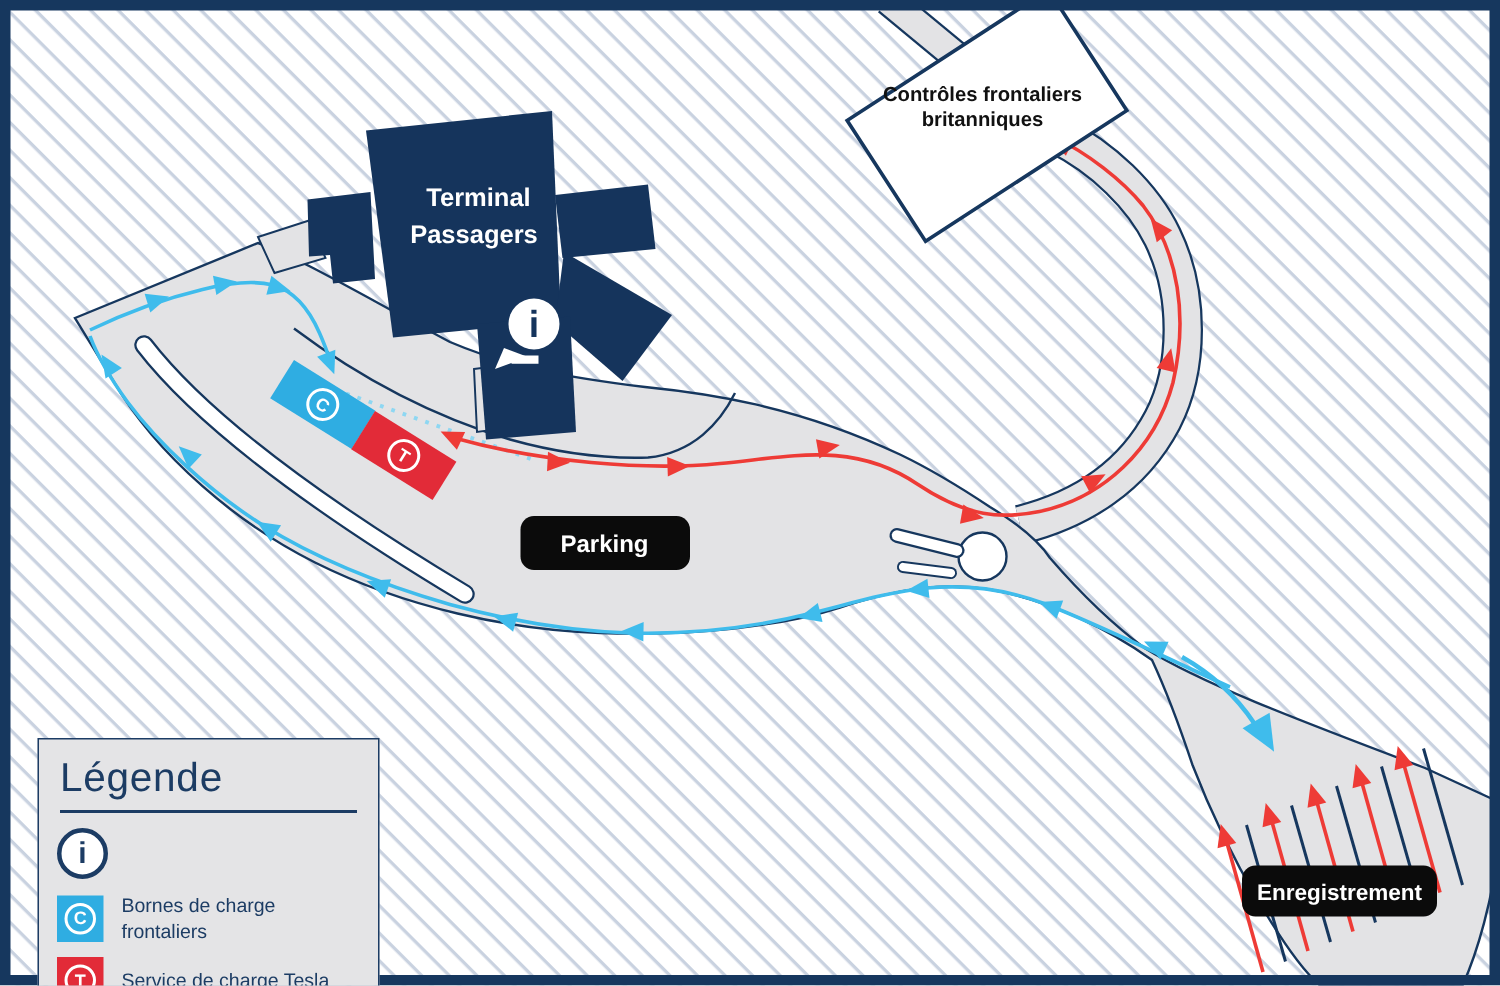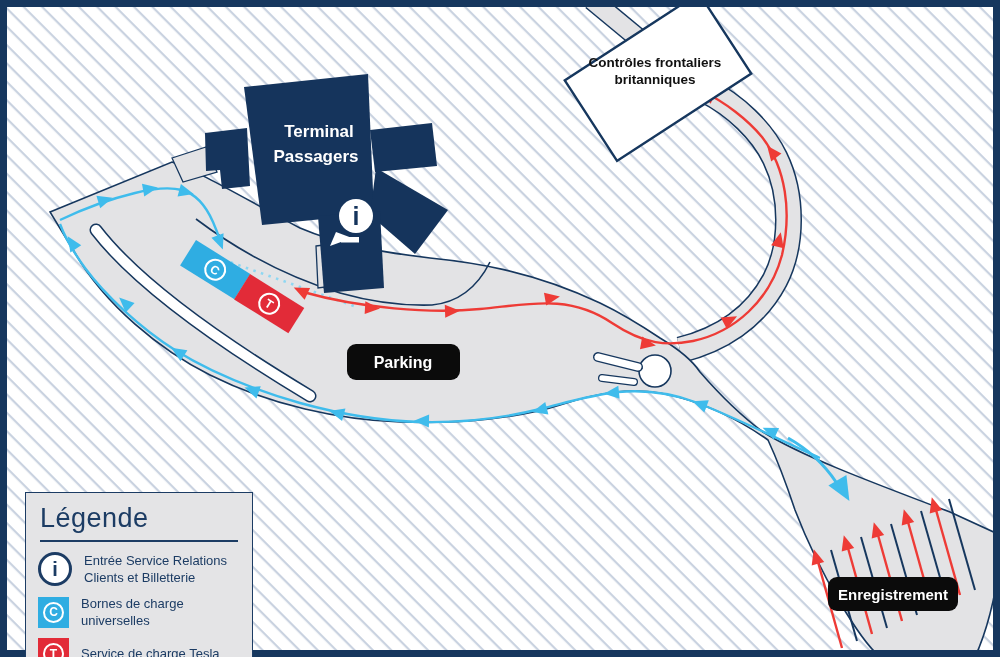--- a/index.html
+++ b/index.html
@@ -210,31 +210,27 @@
   </g>
 
   <rect x="3.5" y="3.5" width="993" height="650" fill="none" stroke="#16375e" stroke-width="7"></rect>
 </svg>
 
 <div class="legend">
   <div class="legend-title">Légende</div>
   <hr class="legend-rule">
   <div class="legend-row">
     <div class="ico-info">i</div>
-    <div class="legend-labels">
-      <div>Entrée Service Relations</div>
-      <div>Clients et Billetterie</div>
-    </div>
   </div>
   <div class="legend-row">
     <div class="ico-sq ico-univ">
       <div class="ring">C</div>
     </div>
     <div class="legend-labels">
-      <div>Bornes de charge universelles</div>
+      <div>Bornes de charge frontaliers</div>
     </div>
   </div>
   <div class="legend-row">
     <div class="ico-sq ico-tesla">
       <div class="ring">T</div>
     </div>
     <div class="legend-labels">
       <div>Service de charge Tesla</div>
     </div>
   </div>

